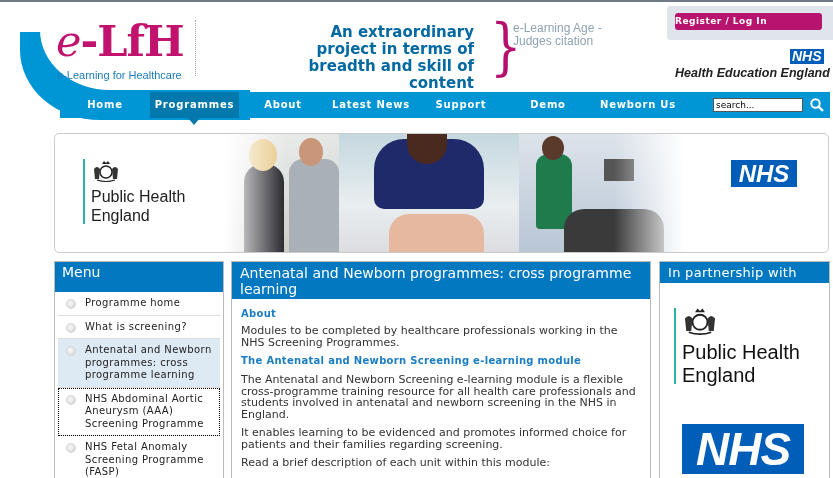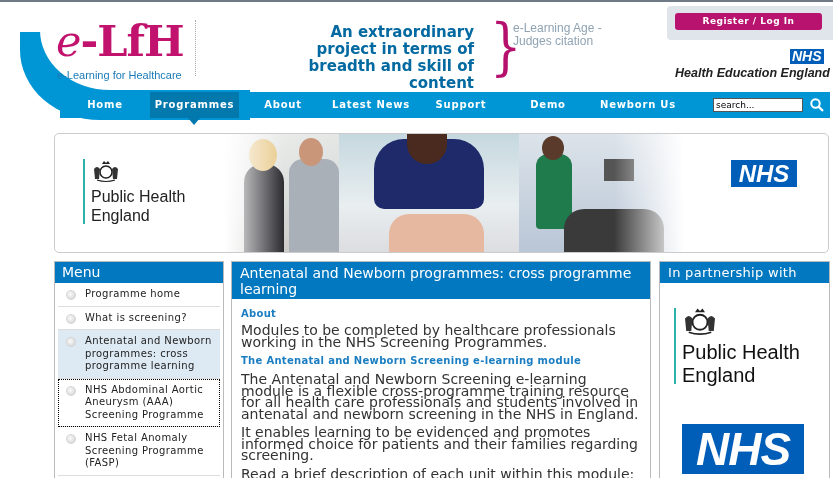--- a/index.html
+++ b/index.html
@@ -12,21 +12,21 @@
   .logo-text { position: absolute; left: 56px; top: 14px; font-family: "DejaVu Serif", serif; font-size: 43px; font-weight: bold; color: #c1136e; letter-spacing: -1px; }
   .logo-text .e { font-style: italic; font-weight: normal; }
   .logo-sub { position: absolute; left: 57px; top: 67px; font-family: "Liberation Sans", sans-serif; font-size: 11px; color: #1a7bb8; }
   .logo-divider { position: absolute; left: 195px; top: 18px; height: 56px; border-left: 1px dotted #aaa; }
 
   .quote { position: absolute; left: 280px; top: 22px; width: 194px; text-align: right; font-family: "DejaVu Sans", sans-serif; font-weight: bold; font-size: 15px; line-height: 17px; color: #0369a1; }
   .brace { position: absolute; left: 486px; top: 14px; font-family: "DejaVu Serif", serif; font-size: 62px; line-height: 62px; color: #b5106e; transform: scaleX(0.8); }
   .citation { position: absolute; left: 513px; top: 20px; font-family: "Liberation Sans", sans-serif; font-size: 12px; line-height: 13px; color: #8fa3b3; }
 
   .reg-box { position: absolute; left: 667px; top: 4px; width: 166px; height: 34px; background: #dfe5ea; border-radius: 4px 0 0 4px; }
-  .reg-btn { position: absolute; left: 675px; top: 11px; width: 147px; height: 17px; background: #b7136f; border-radius: 3px; color: #fff; font-size: 9px; font-weight: bold; text-align: center; line-height: 17px; letter-spacing: 0.5px; border: none; font-family: "DejaVu Sans", sans-serif; }
+  .reg-btn { position: absolute; left: 675px; top: 11px; width: 147px; height: 17px; background: #b7136f; border-radius: 3px; color: #fff; font-size: 9px; font-weight: bold; text-align: left; line-height: 17px; letter-spacing: 0.5px; border: none; font-family: "DejaVu Sans", sans-serif; }
   .nhs-small { position: absolute; left: 790px; top: 47px; background: #005eb8; color: #fff; font-family: "Liberation Sans", sans-serif; font-weight: bold; font-style: italic; font-size: 14px; line-height: 15px; padding: 0 2px; }
   .hee { position: absolute; left: 675px; top: 64px; font-family: "Liberation Sans", sans-serif; font-weight: bold; font-style: italic; font-size: 12.5px; color: #222; white-space: nowrap; }
 
   
   .nav { position: absolute; left: 60px; top: 90px; width: 770px; height: 26px; background: #0095d4; }
   .nav-item { position: absolute; top: 0; height: 26px; line-height: 26px; color: #fff; font-size: 10px; font-weight: bold; letter-spacing: 0.8px; text-align: center; cursor: pointer; }
   .nav-item.active { background: #0278ad; }
   .nav-arrow { position: absolute; left: 188px; top: 116px; width: 0; height: 0; border-left: 6px solid transparent; border-right: 6px solid transparent; border-top: 7px solid #0278ad; }
   .search-input { position: absolute; left: 713px; top: 96px; width: 90px; height: 14px; border: 1px solid #555; font-size: 9px; padding: 0 2px; font-family: "DejaVu Sans", sans-serif; color: #000; }
   .search-icon { position: absolute; left: 810px; top: 96px; width: 14px; height: 14px; }
@@ -37,31 +37,31 @@
   .crest { position: absolute; left: 92px; top: 157px; width: 28px; height: 24px; }
   .phe-text { position: absolute; left: 91px; top: 185px; font-family: "Liberation Sans", sans-serif; font-size: 16px; line-height: 19px; color: #222; }
   .photo { position: absolute; left: 224px; top: 132px; width: 460px; height: 118px; overflow: hidden; }
   .photo .fade-l { position: absolute; left: 0; top: 0; width: 60px; height: 100%; background: linear-gradient(to right, #fff, rgba(255,255,255,0)); z-index: 2; }
   .photo .fade-r { position: absolute; right: 0; top: 0; width: 70px; height: 100%; background: linear-gradient(to left, #fff, rgba(255,255,255,0)); z-index: 2; }
   .nhs-banner { position: absolute; left: 731px; top: 158px; width: 66px; height: 27px; background: #005eb8; color: #fff; font-family: "Liberation Sans", sans-serif; font-weight: bold; font-style: italic; font-size: 24px; line-height: 27px; text-align: center; }
 
   
   .panel-head { background: #0278c0; color: #fff; font-family: "DejaVu Sans", sans-serif; }
   .menu { position: absolute; left: 54px; top: 259px; width: 170px; height: 219px; border: 1px solid #bbb; border-bottom: none; background: #fff; }
-  .menu .panel-head { height: 21px; font-size: 14px; line-height: 21px; padding-left: 7px; }
+  .menu .panel-head { height: 30px; font-size: 14px; line-height: 21px; padding-left: 7px; }
   .menu-item { position: relative; padding: 5px 6px 5px 27px; font-size: 10px; line-height: 12.5px; color: #222; border-bottom: 1px solid #ddd; margin: 0 3px; letter-spacing: 0.4px; cursor: pointer; }
   .menu-item.active { background: #dde9f3; }
   .menu-item.focused { outline: 1px dotted #000; outline-offset: -1px; }
   .menu-item .radio { position: absolute; left: 8px; top: 7px; width: 10px; height: 10px; border-radius: 50%; background: radial-gradient(circle at 40% 40%, #fafafa, #cfcfcf); border: 1px solid #d4d4d4; }
 
   .content { position: absolute; left: 231px; top: 259px; width: 420px; height: 219px; border: 1px solid #bbb; border-bottom: none; background: #fff; }
   .content .panel-head { padding: 3px 8px 2px 8px; font-size: 14px; line-height: 16px; }
   .content .body { padding: 0 9px; }
   .content h3 { font-size: 10px; color: #1b7ec2; font-weight: bold; margin-top: 9px; margin-bottom: 6px; letter-spacing: 0.3px; }
-  .content p { font-size: 14px; line-height: 11.5px; color: #333; margin-bottom: 7px; }
+  .content p { font-size: 11px; line-height: 11.5px; color: #333; margin-bottom: 7px; }
   .content h4 { font-size: 9.5px; color: #222; font-weight: bold; }
 
   .partner { position: absolute; left: 659px; top: 259px; width: 171px; height: 219px; border: 1px solid #bbb; border-bottom: none; background: #fff; }
   .partner .panel-head { height: 21px; font-size: 13px; line-height: 21px; padding-left: 8px; letter-spacing: 0.3px; }
   .p-bar { position: absolute; left: 14px; top: 46px; width: 2px; height: 76px; background: #2ab3a6; }
   .p-crest { position: absolute; left: 22px; top: 44px; width: 36px; height: 30px; }
   .p-text { position: absolute; left: 22px; top: 79px; font-family: "Liberation Sans", sans-serif; font-size: 20px; line-height: 23px; color: #111; }
   .p-nhs { position: absolute; left: 22px; top: 162px; width: 122px; height: 50px; background: #005eb8; color: #fff; font-family: "Liberation Sans", sans-serif; font-weight: bold; font-style: italic; font-size: 46px; line-height: 50px; text-align: center; letter-spacing: -1px; }
 </style>
 </head>

